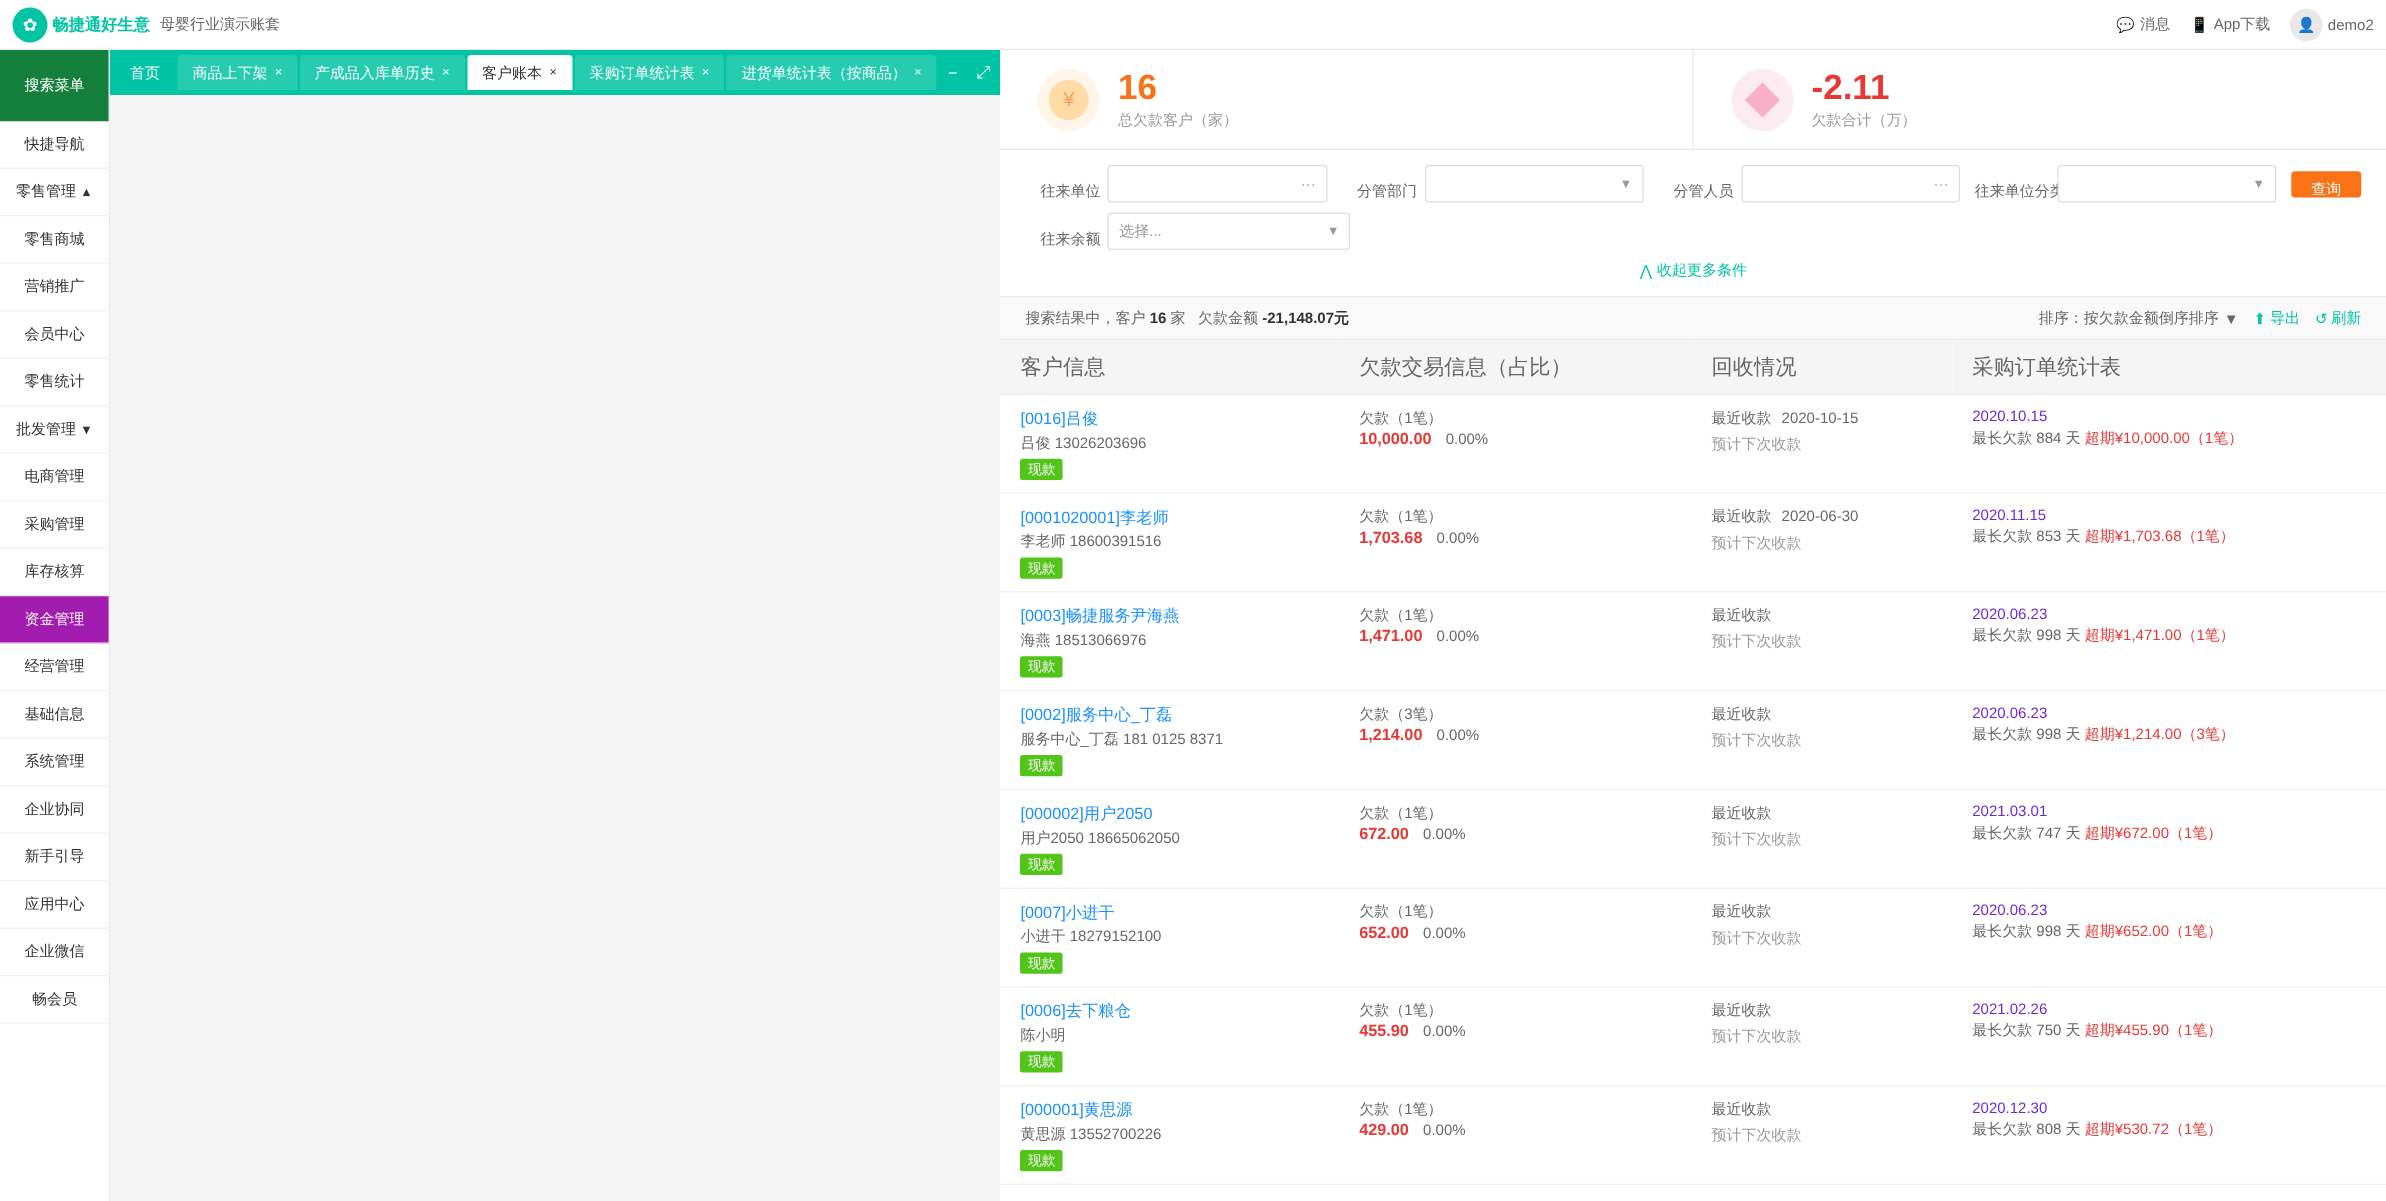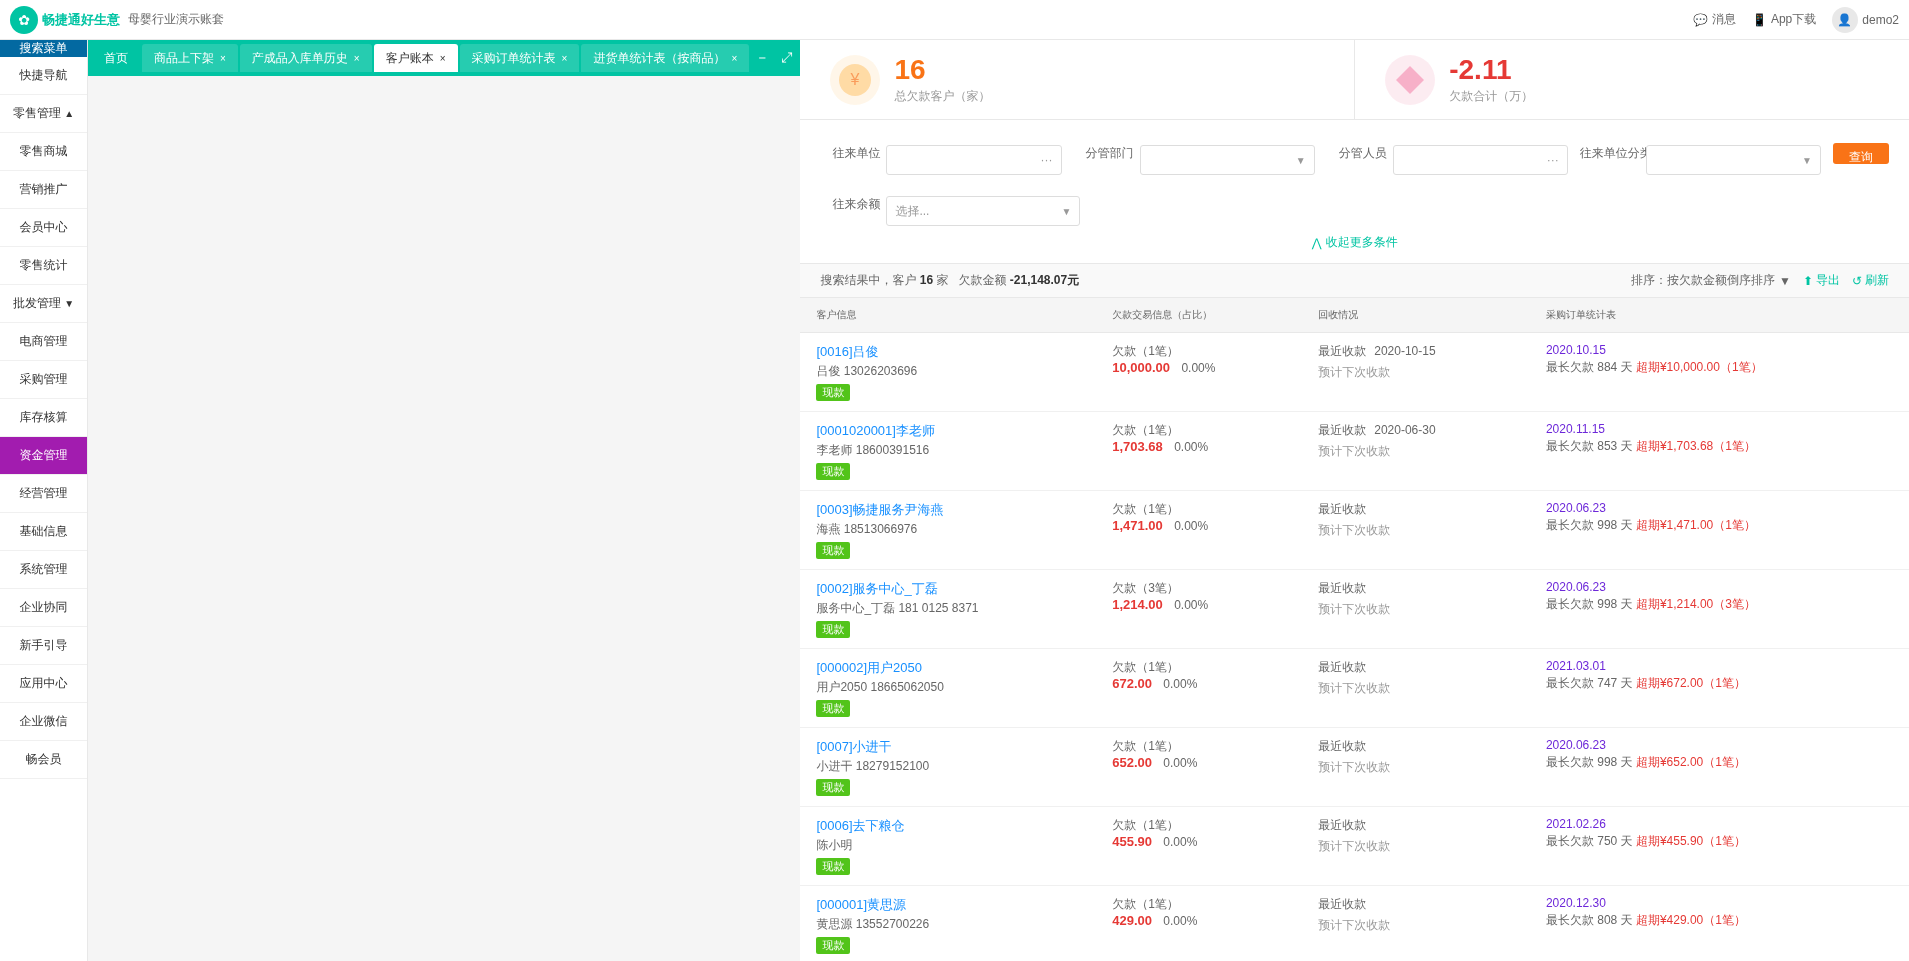--- a/index.html
+++ b/index.html
@@ -14,21 +14,21 @@
     .system-name { color: #666; font-size: 12px; }
     .top-bar-right { display: flex; align-items: center; gap: 16px; }
     .top-action { display: flex; align-items: center; gap: 4px; color: #666; font-size: 12px; cursor: pointer; }
     .avatar { width: 26px; height: 26px; border-radius: 50%; background: #e8e8e8; overflow: hidden; display: flex; align-items: center; justify-content: center; }
 
     
     .layout { display: flex; height: calc(100vh - 40px); }
 
     
     .sidebar { width: 88px; background: #fff; border-right: 1px solid #e8e8e8; display: flex; flex-direction: column; overflow-y: auto; flex-shrink: 0; }
-    .sidebar-search { background: #0369a1; color: white; padding: 0 4px; text-align: center; font-size: 12px; cursor: pointer; }
+    .sidebar-search { background: #15803d; color: white; padding: 20px 4px; text-align: center; font-size: 12px; cursor: pointer; }
     .sidebar-nav-item { padding: 10px 4px; text-align: center; font-size: 12px; color: #333; cursor: pointer; border-bottom: 1px solid #f0f0f0; }
     .sidebar-nav-item.active { background: #a21caf; color: white; }
     .sidebar-nav-item .nav-arrow { font-size: 10px; }
 
     
     .tab-bar { display: flex; align-items: center; background: #00c4a3; height: 36px; padding: 0 4px; overflow-x: auto; flex-shrink: 0; }
     .tab-item { display: flex; align-items: center; padding: 0 12px; height: 28px; background: rgba(255,255,255,0.15); color: white; font-size: 12px; cursor: pointer; border-radius: 3px 3px 0 0; margin-right: 2px; white-space: nowrap; gap: 6px; }
     .tab-item.active { background: #fff; color: #333; }
     .tab-close { font-size: 10px; color: inherit; cursor: pointer; }
     .tab-home { background: transparent; color: white; border: none; }
@@ -51,21 +51,21 @@
     .stat-number.orange { color: #f97316; }
     .stat-number.red { color: #e53935; }
     .stat-number.black { color: #333; font-size: 28px; font-weight: bold; }
     .stat-label { font-size: 12px; color: #999; margin-top: 2px; }
     .stat-top-actions { position: absolute; top: 8px; right: 12px; display: flex; gap: 8px; font-size: 12px; color: #666; }
     .stat-top-actions span { cursor: pointer; }
 
     
     .filter-bar { padding: 12px 20px; background: #fff; border-bottom: 1px solid #e8e8e8; }
     .filter-row { display: flex; align-items: center; gap: 12px; margin-bottom: 8px; }
-    .filter-item { display: flex; align-items: flex-start; gap: 6px; flex: 1; margin-top: 13px; }
+    .filter-item { display: flex; align-items: flex-end; gap: 6px; flex: 1; }
     .filter-label { color: #666; font-size: 12px; white-space: nowrap; width: 60px; text-align: right; }
     .filter-input { flex: 1; border: 1px solid #ddd; border-radius: 3px; padding: 5px 8px; font-size: 12px; height: 30px; background: #fff; display: flex; align-items: center; justify-content: space-between; cursor: pointer; min-width: 120px; }
     .filter-input .dots { color: #999; }
     .filter-select { flex: 1; border: 1px solid #ddd; border-radius: 3px; padding: 5px 8px; font-size: 12px; height: 30px; background: #fff; display: flex; align-items: center; justify-content: space-between; cursor: pointer; min-width: 120px; }
     .filter-select-text { color: #999; }
     .chevron { color: #999; font-size: 10px; }
     .search-btn { background: #f97316; color: white; border: none; border-radius: 3px; padding: 6px 16px; font-size: 12px; cursor: pointer; height: 21px; white-space: nowrap; }
     .collapse-row { display: flex; justify-content: center; align-items: center; margin-top: 4px; }
     .collapse-btn { color: #00c4a3; font-size: 12px; cursor: pointer; display: flex; align-items: center; gap: 4px; }
 
@@ -73,21 +73,21 @@
     .result-bar { display: flex; align-items: center; justify-content: space-between; padding: 8px 20px; background: #f9f9f9; border-bottom: 1px solid #e8e8e8; }
     .result-info { font-size: 12px; color: #666; }
     .result-info span.highlight { color: #333; font-weight: bold; }
     .result-actions { display: flex; align-items: center; gap: 12px; font-size: 12px; color: #666; }
     .sort-select { display: flex; align-items: center; gap: 4px; cursor: pointer; justify-content: flex-end; }
     .action-btn { display: flex; align-items: center; gap: 3px; cursor: pointer; color: #00c4a3; }
 
     
     .data-table { width: 100%; border-collapse: collapse; }
     .data-table thead tr { background: #f5f5f5; }
-    .data-table th { padding: 10px 16px; text-align: left; font-size: 10px; color: #666; font-weight: normal; border-bottom: 1px solid #e8e8e8; }
+    .data-table th { padding: 10px 16px; text-align: left; font-size: 17px; color: #666; font-weight: normal; border-bottom: 1px solid #e8e8e8; }
     .data-table tbody tr { border-bottom: 1px solid #f0f0f0; background: #fff; }
     .data-table td { padding: 10px 16px; font-size: 12px; vertical-align: top; }
     .customer-name { color: #1890ff; cursor: pointer; font-size: 13px; }
     .customer-phone { color: #666; font-size: 12px; margin-top: 2px; }
     .tag-now { background: #52c41a; color: white; font-size: 11px; padding: 1px 6px; border-radius: 2px; display: inline-block; margin-top: 4px; }
     .owe-amount { color: #e53935; font-size: 13px; font-weight: bold; }
     .owe-label { color: #666; font-size: 12px; }
     .owe-pct { color: #666; font-size: 12px; margin-left: 8px; }
     .latest-collect { font-size: 12px; color: #666; }
     .latest-collect-date { margin-left: 8px; }
@@ -516,21 +516,21 @@
     </td>
     <td>
       <div class="latest-collect">
         最近收款
       </div>
       <div class="next-collect">预计下次收款</div>
     </td>
     <td>
       <div class="due-date">2020.12.30</div>
       <div class="max-overdue">
-        最长欠款 808 天 <span class="overdue">超期¥429.00（1笔）</span>
+        最长欠款 808 天 <span class="overdue">超期¥530.72（1笔）</span>
       </div>
     </td>
   </tr>
             </tbody>
         </table>
       </div>
     </div>
   </div>
 </div>
 

